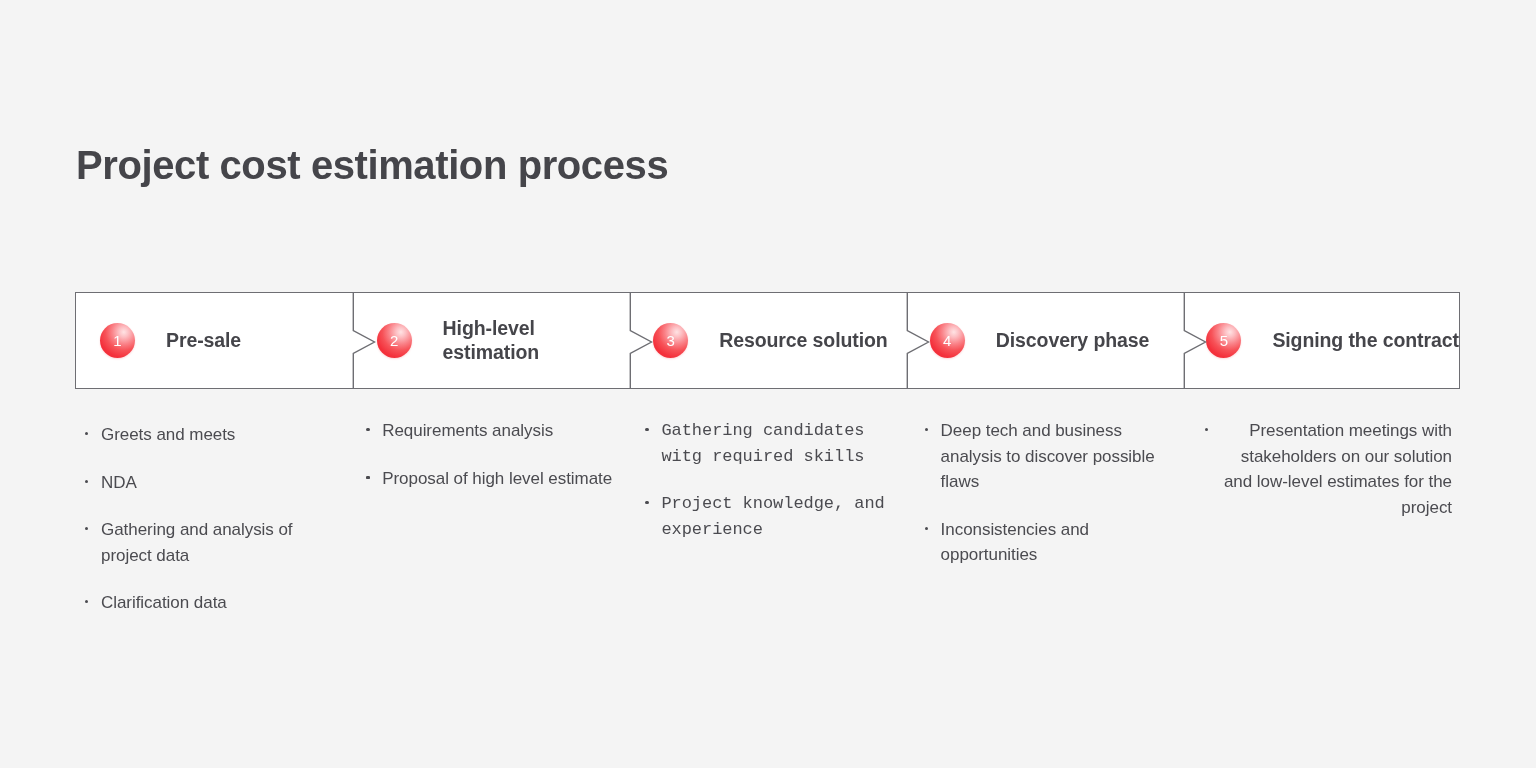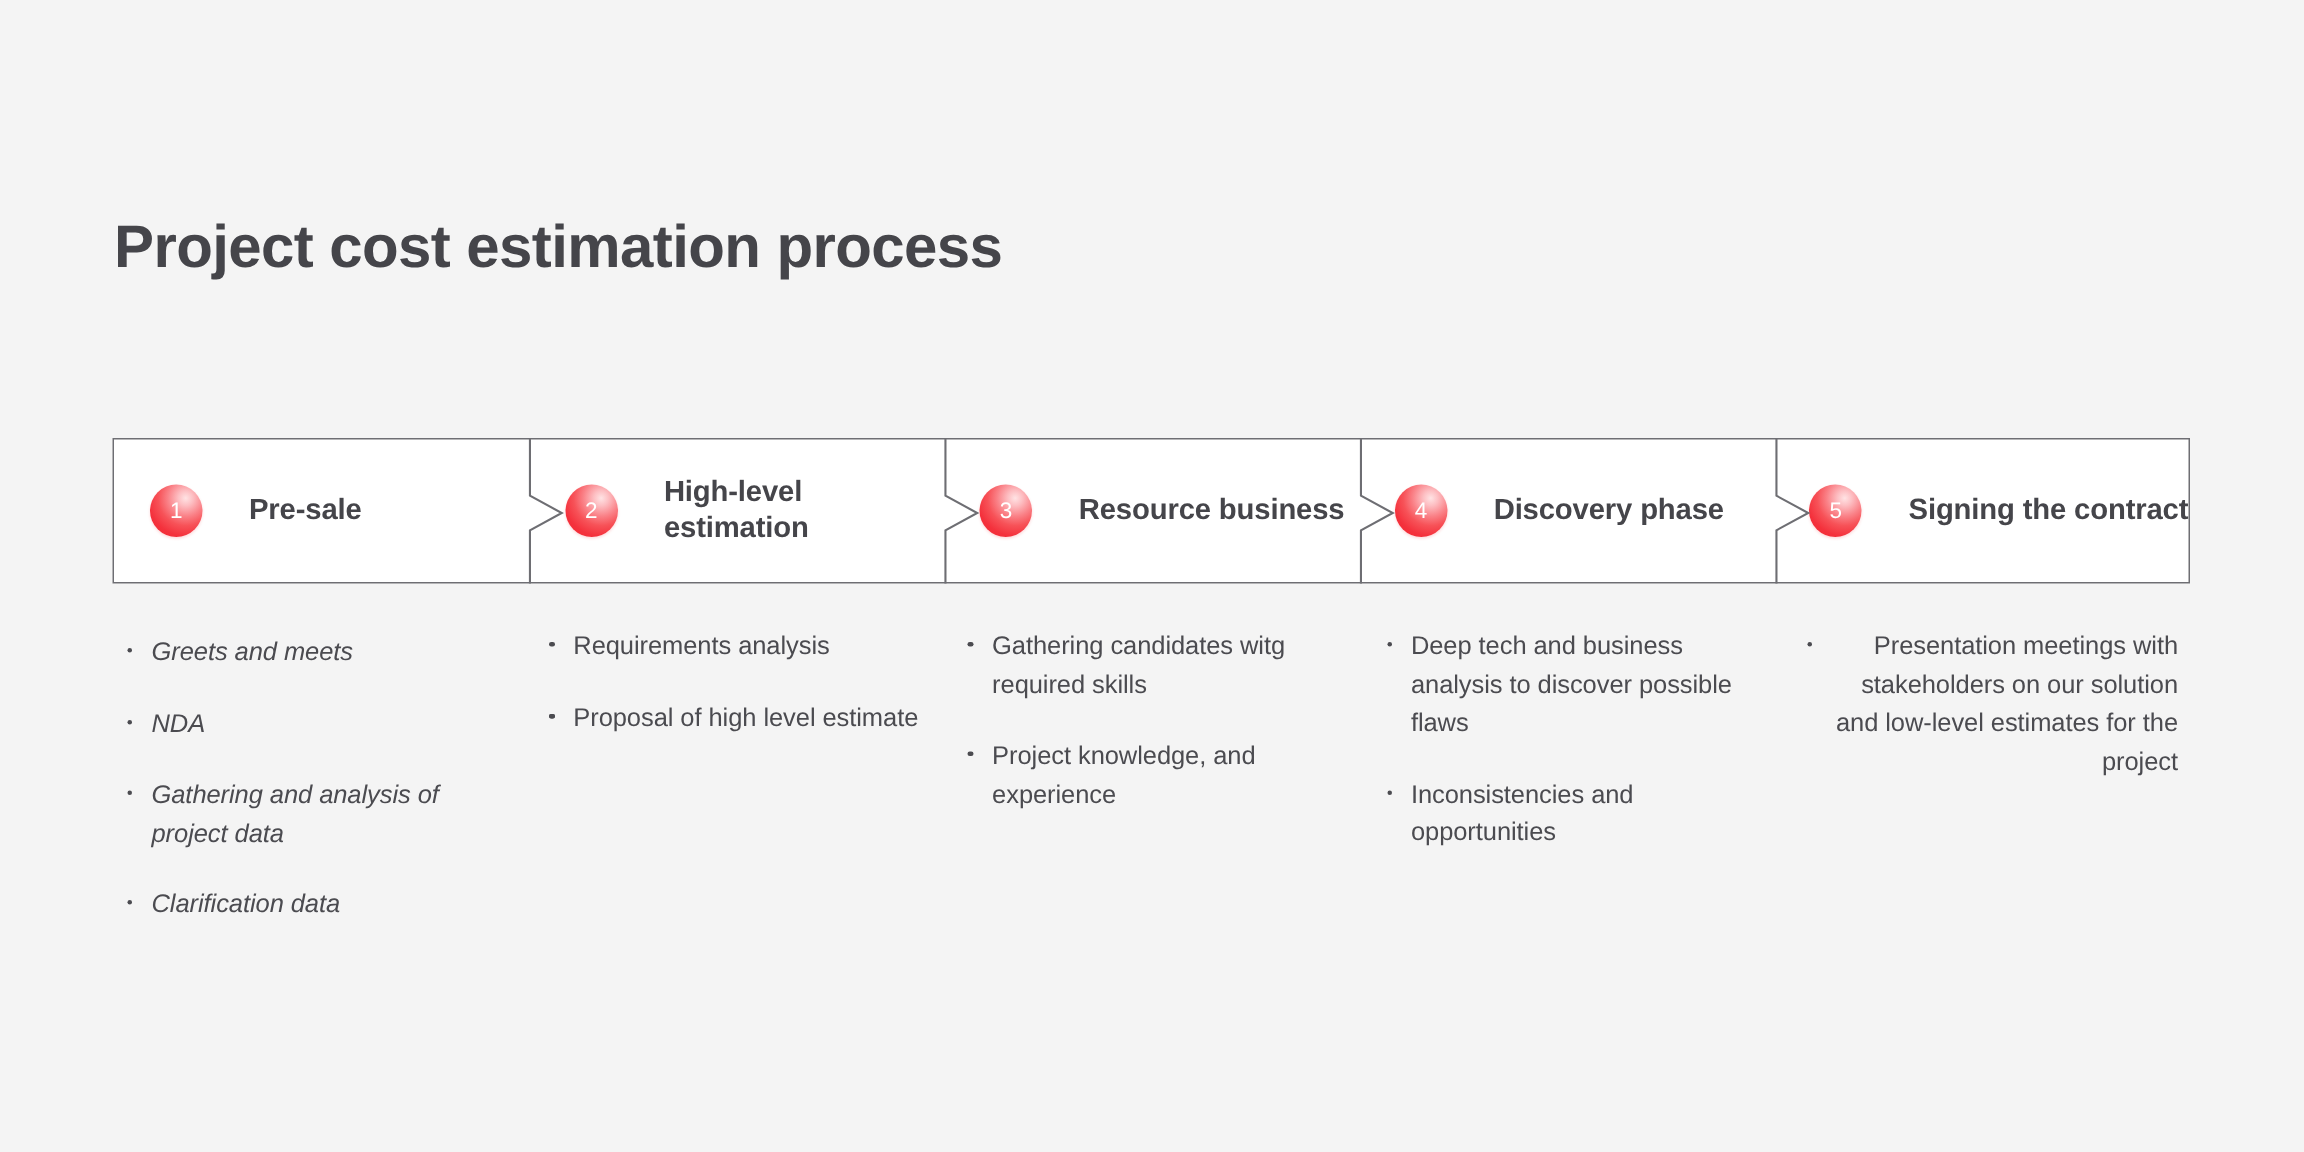--- a/index.html
+++ b/index.html
@@ -107,23 +107,23 @@
     top: 418px;
     width: 1385px;
     display: flex;
   }
 
   .column {
     flex: 1 1 0;
     padding-right: 22px;
     min-width: 0;
   }
-  .column.first { padding-top: 4px; padding-left: 9px; font-style: italic; }
+  .column.first { padding-top: 4px; padding-left: 9px; }
   .column.c2 { padding-left: 11px; }
-  .column.c3 { padding-left: 9px; }
+  .column.c3 { padding-left: 9px; font-family: Liberation Mono, monospace; }
   .column.c4 { padding-left: 9px; }
   .column.c5 { padding-left: 10px; padding-right: 8px; text-align: right; }
 
   .bullet {
     position: relative;
     padding-left: 17px;
     margin-bottom: 22px;
     font-size: 17px;
     line-height: 1.5;
     color: #4b4b50;
@@ -151,21 +151,21 @@
       <div class="step">
         <div class="step-number">1</div>
         <div class="step-title">Pre-sale</div>
       </div>
       <div class="step">
         <div class="step-number">2</div>
         <div class="step-title">High-level estimation</div>
       </div>
       <div class="step">
         <div class="step-number">3</div>
-        <div class="step-title">Resource business</div>
+        <div class="step-title">Resource solution</div>
       </div>
       <div class="step">
         <div class="step-number">4</div>
         <div class="step-title">Discovery phase</div>
       </div>
       <div class="step">
         <div class="step-number">5</div>
         <div class="step-title">Signing the contract</div>
       </div>
       <div class="sep" style="left: 276px;">

